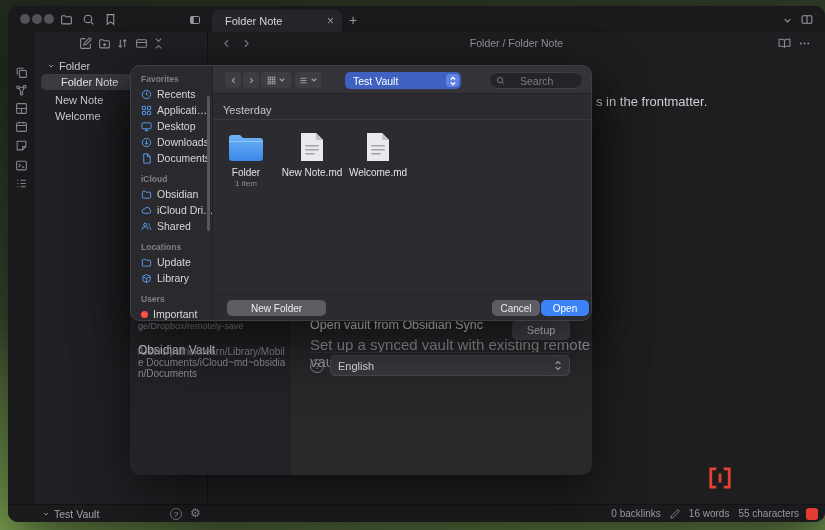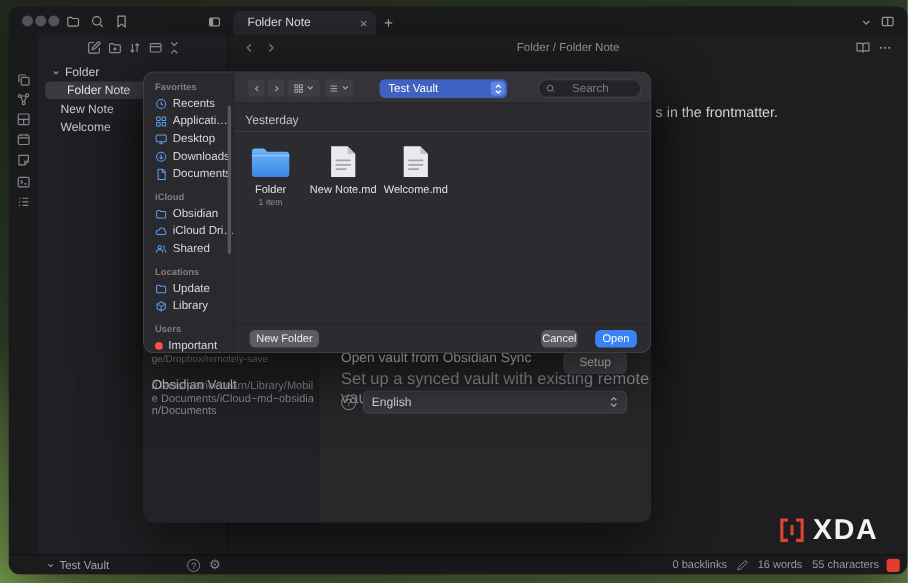--- a/index.html
+++ b/index.html
@@ -95,21 +95,21 @@
   .pt-search input::placeholder{color:#7d7d84}
   .pc-head{position:absolute;left:82px;top:34px;width:380px;height:20px;border-bottom:1px solid #3a3a40;
            display:flex;align-items:center;padding-left:10px;font-size:11px;color:#c3c3c8}
   .pc-files{position:absolute;left:84px;top:60px;display:flex}
   .pcf{width:62px;margin-right:4px;display:flex;flex-direction:column;align-items:center}
   .pcf .ich{height:36px;display:flex;align-items:flex-end;justify-content:center}
   .pcf .nm{margin-top:5px;font-size:10px;color:#e2e2e6;line-height:11px;text-align:center}
   .pcf .mt{margin-top:1px;font-size:8px;color:#8e8e95;min-height:8px}
   .pc-bar{position:absolute;left:82px;bottom:0;width:380px;height:26px;border-top:1px solid #242428}
   .btn{position:absolute;top:5px;height:16px;border-radius:5px;font-size:10px;color:#ededf1;
-       display:flex;align-items:center;justify-content:center;padding:0 6px}
+       display:flex;align-items:center;justify-content:center;padding:0 24px}
   .btn-gray{background:#5c5c63}
   .btn-blue{background:#3b82f6;color:#fff}
 </style>
 </head>
 <body>
 
 <div class="win">
 
   <div class="titlebar">
     <span class="tl tl1"></span>
@@ -283,21 +283,20 @@
     <div class="frag">s in the frontmatter.</div>
 
     <div class="wm">
       <span>
         <svg width="24" height="24" viewBox="0 0 26 26" fill="none" stroke="#e0442e" stroke-width="3">
             <path d="M9 3H3v20h6"></path>
             <path d="M17 3h6v20h-6"></path>
             <path d="M13 8v10"></path>
           </svg>
       </span>
-      <span class="wm-text">XDA</span>
     </div>
   </div>
 
   <div class="modal">
     <div class="modal-left">
       <div class="vm-clip">ge/Dropbox/remotely-save</div>
       <div class="vm-name">Obsidian Vault</div>
       <div class="vm-path">/Users/patrickhearn/Library/Mobile Documents/iCloud~md~obsidian/Documents</div>
     </div>
     <div class="vm-sync-title">Open vault from Obsidian Sync</div>

